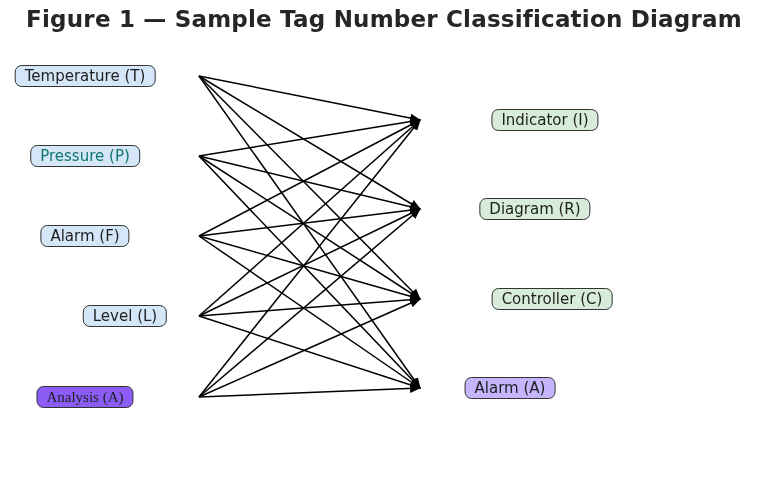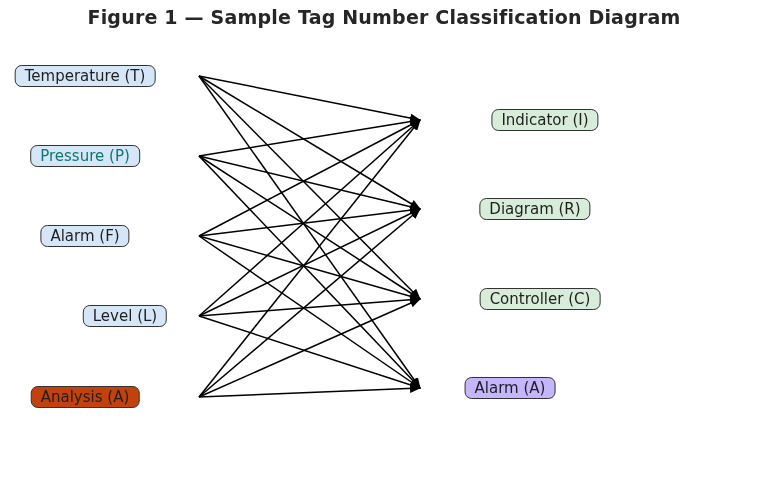--- a/index.html
+++ b/index.html
@@ -15,21 +15,21 @@
     background: #ffffff;
     overflow: hidden;
   }
   .figure-title {
     position: absolute;
     top: 6px;
     left: 0;
     width: 100%;
     margin: 0;
     text-align: center;
-    font-size: 19px;
+    font-size: 23px;
     font-weight: bold;
     color: #262626;
     letter-spacing: 0.2px;
   }
   #edges-layer {
     position: absolute;
     left: 0;
     top: 0;
     width: 768px;
     height: 488px;
@@ -77,19 +77,19 @@
       <line x1="199" y1="397" x2="420" y2="120" stroke="#000000" stroke-width="1.5" marker-end="url(#arrowhead)"></line>
       <line x1="199" y1="397" x2="420" y2="209" stroke="#000000" stroke-width="1.5" marker-end="url(#arrowhead)"></line>
       <line x1="199" y1="397" x2="420" y2="299" stroke="#000000" stroke-width="1.5" marker-end="url(#arrowhead)"></line>
       <line x1="199" y1="397" x2="420" y2="388" stroke="#000000" stroke-width="1.5" marker-end="url(#arrowhead)"></line>
     </svg>
   <div id="nodes">
       <div class="node" style="left: 85px; top: 76px; background: rgb(212, 230, 247); border-color: rgb(51, 51, 51); color: rgb(31, 31, 31);"><span>Temperature (T)</span></div>
       <div class="node" style="left: 85px; top: 156px; background: rgb(212, 230, 247); border-color: rgb(51, 51, 51); color: #0f766e;"><span>Pressure (P)</span></div>
       <div class="node" style="left: 85px; top: 236px; background: rgb(212, 230, 247); border-color: rgb(51, 51, 51); color: rgb(31, 31, 31);"><span>Alarm (F)</span></div>
       <div class="node" style="left: 85px; top: 316px; background: rgb(212, 230, 247); border-color: rgb(51, 51, 51); color: rgb(31, 31, 31); margin-left: 40px;"><span>Level (L)</span></div>
-      <div class="node" style="left: 85px; top: 397px; background: #c2410c; border-color: rgb(51, 51, 51); color: rgb(31, 31, 31);"><span>Analysis (A)</span></div>
+      <div class="node" style="left: 85px; top: 397px; background: #8b5cf6; border-color: rgb(51, 51, 51); color: rgb(31, 31, 31); font-family: Liberation Serif, serif;"><span>Analysis (A)</span></div>
       <div class="node" style="left: 534px; top: 120px; background: rgb(215, 236, 217); border-color: rgb(51, 51, 51); color: rgb(31, 31, 31); margin-left: 11px;"><span>Indicator (I)</span></div>
       <div class="node" style="left: 535px; top: 209px; background: rgb(215, 236, 217); border-color: rgb(51, 51, 51); color: rgb(31, 31, 31);"><span>Diagram (R)</span></div>
-      <div class="node" style="left: 540px; top: 299px; background: rgb(215, 236, 217); border-color: rgb(51, 51, 51); color: rgb(31, 31, 31);"><span>Controller (C)</span></div>
+      <div class="node" style="left: 552px; top: 299px; background: rgb(215, 236, 217); border-color: rgb(51, 51, 51); color: rgb(31, 31, 31);"><span>Controller (C)</span></div>
       <div class="node" style="left: 510px; top: 388px; background: #c4b5fd; border-color: rgb(51, 51, 51); color: rgb(31, 31, 31);"><span>Alarm (A)</span></div>
     </div>
 </div>
 
 </body></html>

